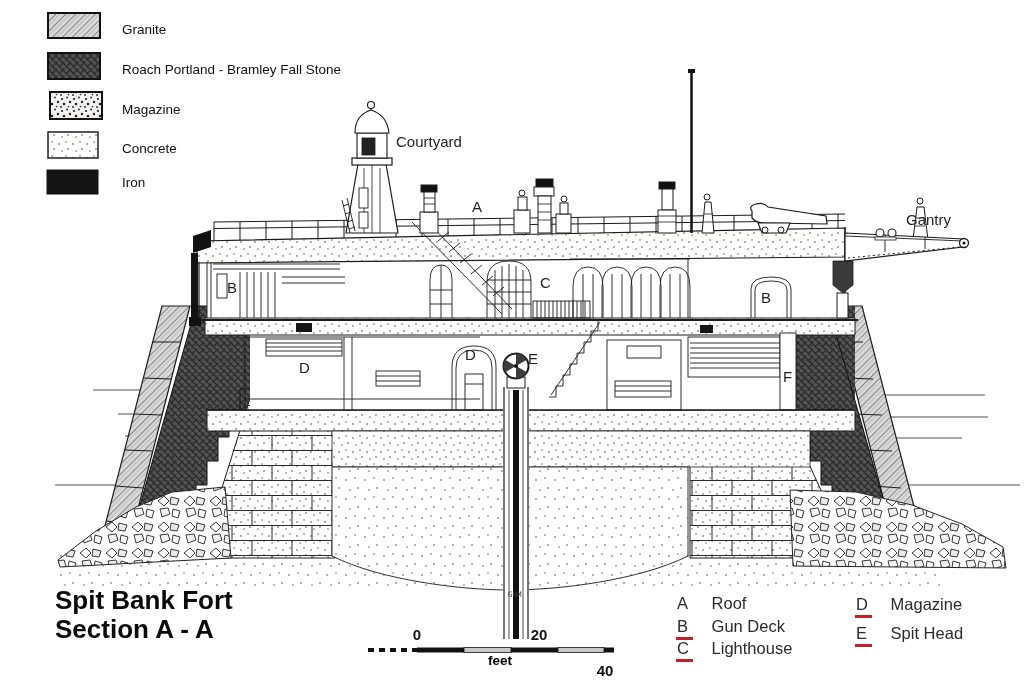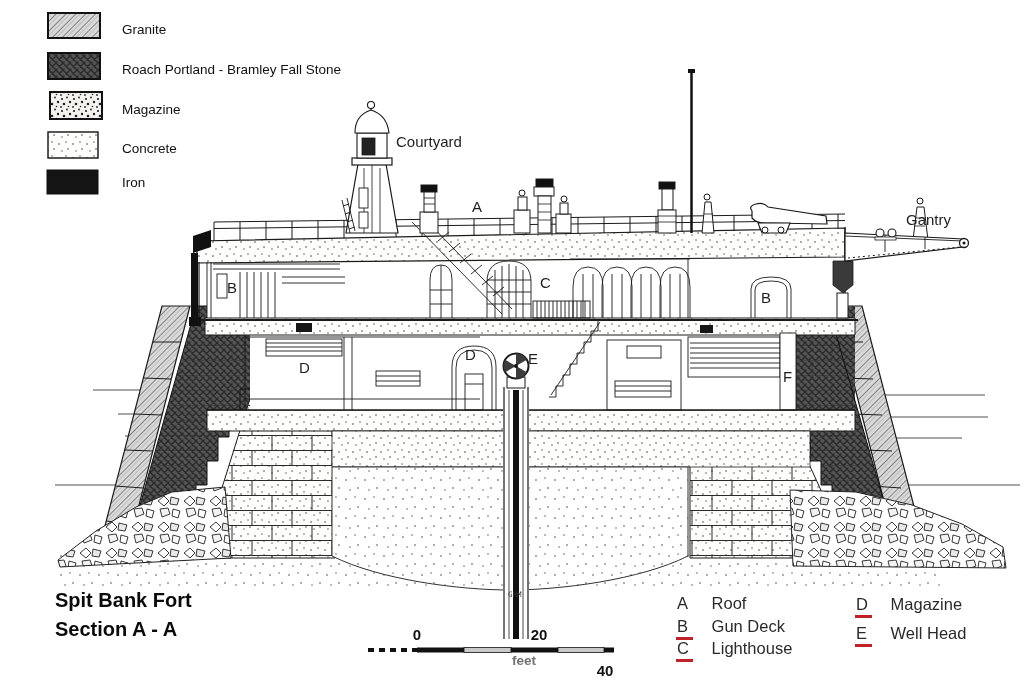--- a/index.html
+++ b/index.html
@@ -5,27 +5,27 @@
   html,body{margin:0;padding:0;background:#fff;}
   #stage{
     position:relative;width:1024px;height:687px;background:#fff;overflow:hidden;
     font-family:"Liberation Sans", sans-serif;color:#1a1a1a;
   }
   #drawing{position:absolute;left:0;top:0;}
   .ann{position:absolute;white-space:nowrap;color:#1f1f1f;}
   .ann.marker{font-size:15px;letter-spacing:.5px;}
   .ann.word{font-size:15px;}
   .legend-label{position:absolute;left:122px;font-size:13.5px;color:#111;}
-  #title-block{position:absolute;left:55px;top:586px;font-size:20px;font-weight:bold;line-height:29px;color:#0a0a0a;}
+  #title-block{position:absolute;left:55px;top:586px;font-size:26px;font-weight:bold;line-height:29px;color:#0a0a0a;}
   #key-block .key-row{position:absolute;font-size:16.5px;color:#2a2a2a;}
   .key-letter{display:inline-block;min-width:15px;padding:0 1px 1px 1px;}
   .key-letter.u{border-bottom:3.5px solid #bf2227;}
   .key-word{display:inline-block;margin-left:14px;}
   .scale-num{position:absolute;font-size:15px;font-weight:600;color:#111;text-align:center;width:30px;}
-  .scale-unit{position:absolute;font-size:13.5px;font-weight:bold;color:#737373;text-align:right;width:48px;}
+  .scale-unit{position:absolute;font-size:13.5px;font-weight:bold;color:#000000;text-align:left;width:48px;}
   .monogram{font-family:"DejaVu Sans Mono", monospace;font-size:7.5px;color:#333;}
 </style>
 </head>
 <body>
 
 <div id="stage">
 
   <svg id="drawing" width="1024" height="687" viewBox="0 0 1024 687">
     <defs>
       <pattern id="granite-hatch" width="7" height="7" patternUnits="userSpaceOnUse" patternTransform="rotate(45)">
@@ -317,21 +317,21 @@
     <div class="key-row" style="left:676px;top:639px">
       <span class="key-letter u">C</span>
       <span class="key-word">Lighthouse</span>
     </div>
     <div class="key-row" style="left:855px;top:595px">
       <span class="key-letter u">D</span>
       <span class="key-word">Magazine</span>
     </div>
     <div class="key-row" style="left:855px;top:624px">
       <span class="key-letter u">E</span>
-      <span class="key-word">Well Head</span>
+      <span class="key-word">Spit Head</span>
     </div>
   </div>
 
   <div>
     <div class="scale-num" style="left:402px;top:626px">0</div>
     <div class="scale-num" style="left:524px;top:626px">20</div>
     <div class="scale-num" style="left:590px;top:662px">40</div>
     <div class="scale-unit" style="left:488px;top:653px">feet</div>
   </div>
 

